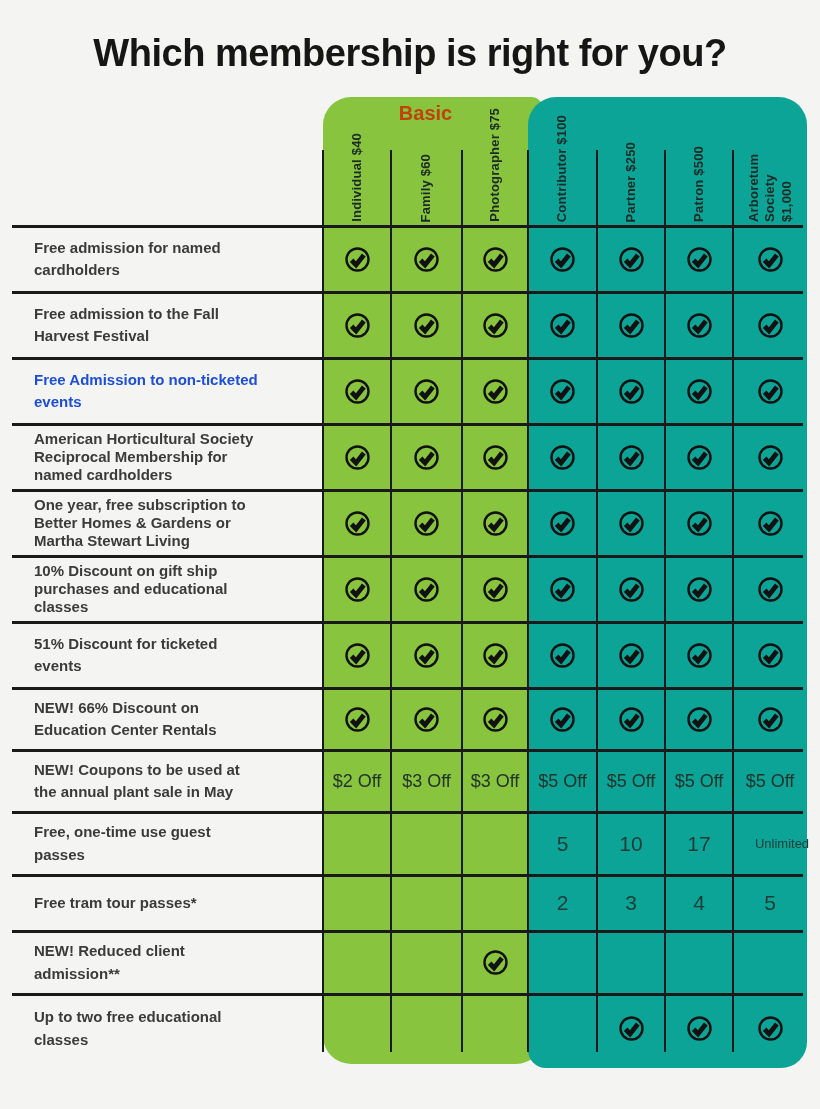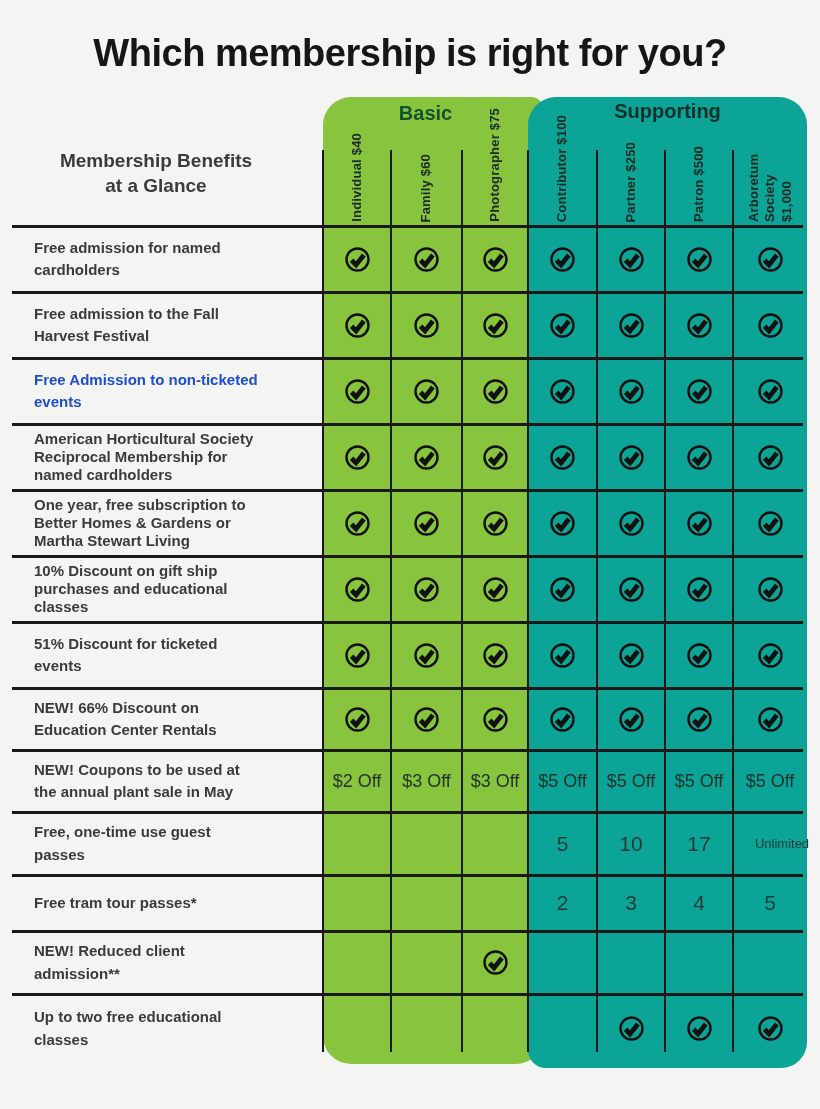--- a/index.html
+++ b/index.html
@@ -20,21 +20,21 @@
     border-radius:28px 10px 26px 28px;
   }
   .panel.supporting {
     left:528px; width:279px; height:971px;
     border-radius:28px 28px 26px 18px;
   }
   .group-title {
     position:absolute; text-align:center;
     font-size:20px; font-weight:700;
   }
-  .gt-basic { left:323px; width:205px; top:102px; color:#14532d;text-align:center; }
+  .gt-basic { left:323px; width:205px; top:102px; color:#c2410c;text-align:center; }
   .gt-supporting { left:528px; width:279px; top:100px; color:#12302C; }
   .benefits-heading {
     position:absolute; left:10px; top:148px; width:292px;
     text-align:center; font-size:19px; font-weight:700;
     line-height:1.32; color:#3B3B3B; white-space:pre-line;
   }
   .col-header {
     position:absolute; display:flex; flex-direction:column;
     justify-content:flex-end; align-items:center;
   }
@@ -63,24 +63,21 @@
 </head>
 <body>
 
 <div class="canvas" style="background: rgb(244, 244, 242);">
   <div class="title">Which membership is right for you?</div>
 
   <div class="panel basic" style="background: rgb(136, 196, 61);"></div>
   <div class="panel supporting" style="background: rgb(11, 164, 150);"></div>
 
   <div class="group-title gt-basic">Basic</div>
-  <div class="group-title gt-supporting">Supporting</div>
 
-  <div class="benefits-heading">Membership Benefits
-at a Glance</div>
 
   <div id="headers">
       <div class="col-header" style="left: 336px; top: 103px; width: 42px; height: 119px;">
         <span>Individual $40</span>
       </div>
       <div class="col-header" style="left: 405.5px; top: 103px; width: 42px; height: 119px;">
         <span>Family $60</span>
       </div>
       <div class="col-header" style="left: 474px; top: 103px; width: 42px; height: 119px;">
         <span>Photographer $75</span>

